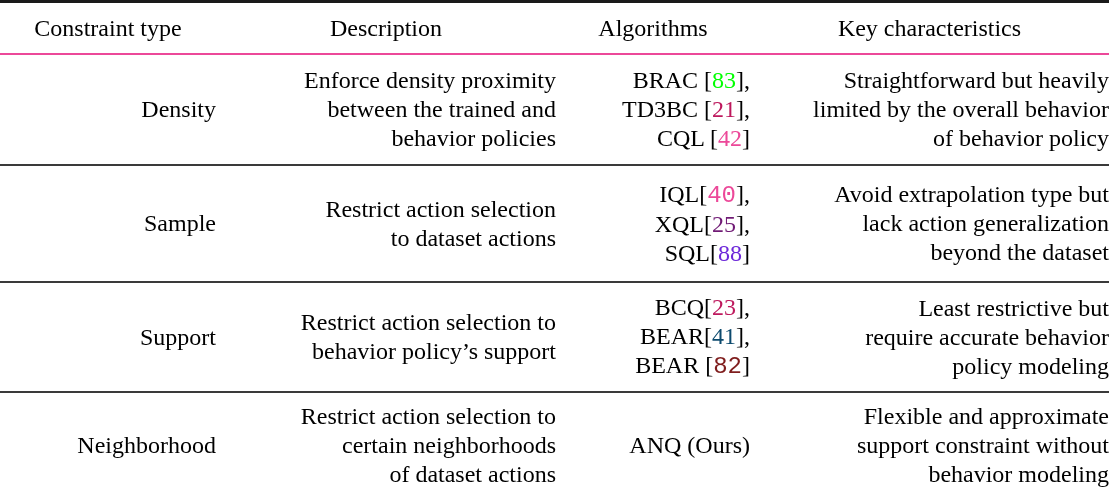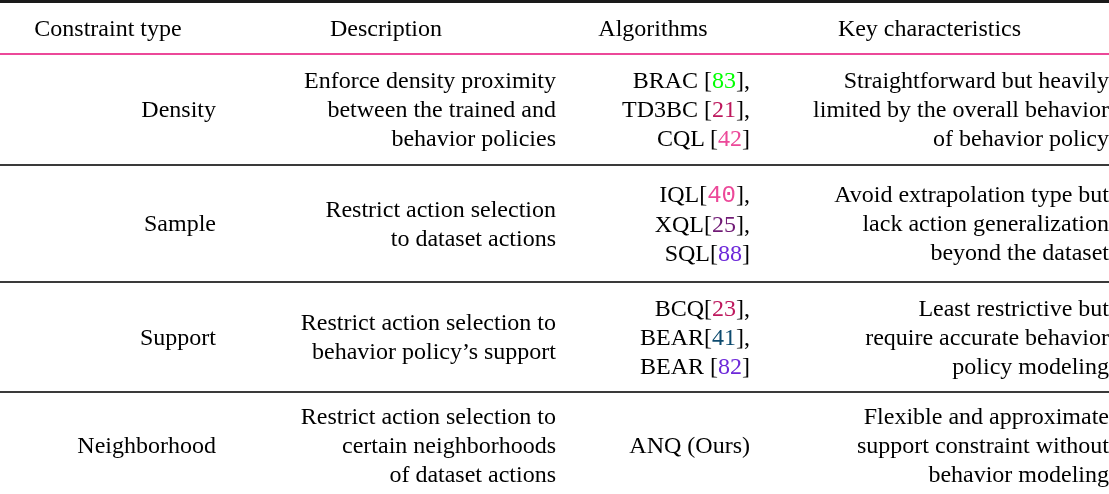--- a/index.html
+++ b/index.html
@@ -152,21 +152,21 @@
         <td>
             <span class="cell-lines">
               <span class="ln">Restrict action selection to</span>
               <span class="ln">behavior policy’s support</span>
             </span>
           </td>
         <td>
             <span class="cell-lines">
               <span class="ln"><span>BCQ</span><span>[</span><span class="cite-num" style="color: #be185d;">23</span><span>]</span><span>,</span></span>
               <span class="ln"><span>BEAR</span><span>[</span><span class="cite-num" style="color: #0c4a6e;">41</span><span>]</span><span>,</span></span>
-              <span class="ln"><span>BEAR </span><span>[</span><span class="cite-num" style="color: #6d28d9;">82</span><span>]</span></span>
+              <span class="ln"><span>BEAR </span><span>[</span><span class="cite-num" style="color: #7f1d1d; font-family: Liberation Mono, monospace;">82</span><span>]</span></span>
             </span>
           </td>
         <td>
             <span class="cell-lines">
               <span class="ln">Least restrictive but</span>
               <span class="ln">require accurate behavior</span>
               <span class="ln">policy modeling</span>
             </span>
           </td>
       </tr>

